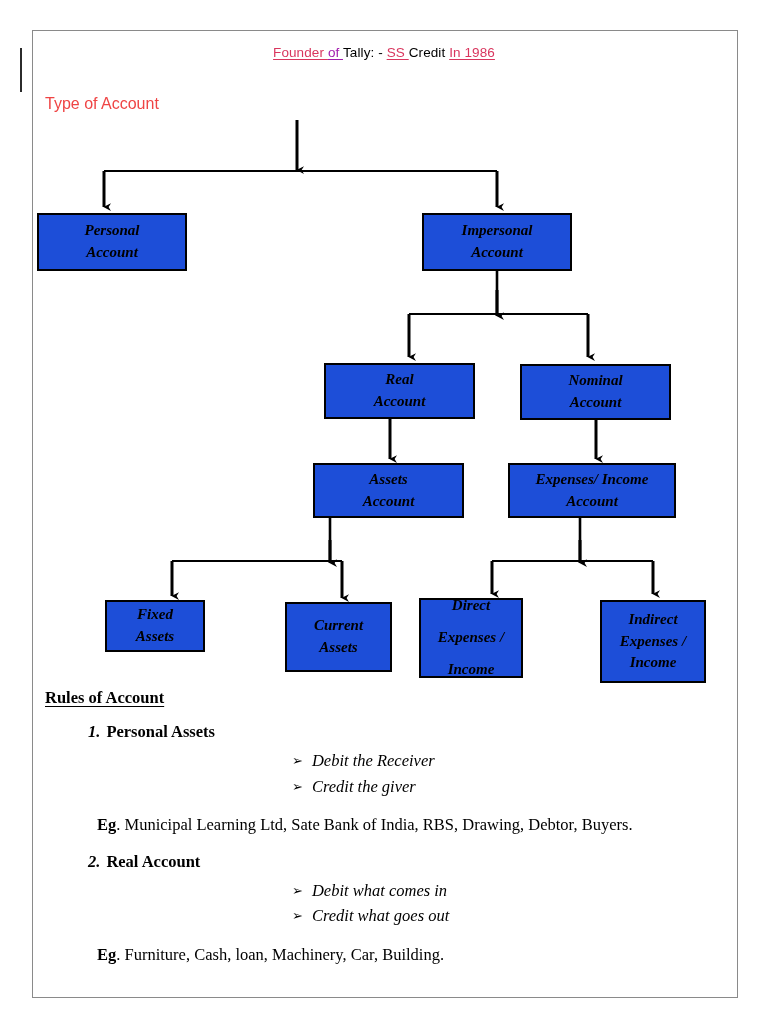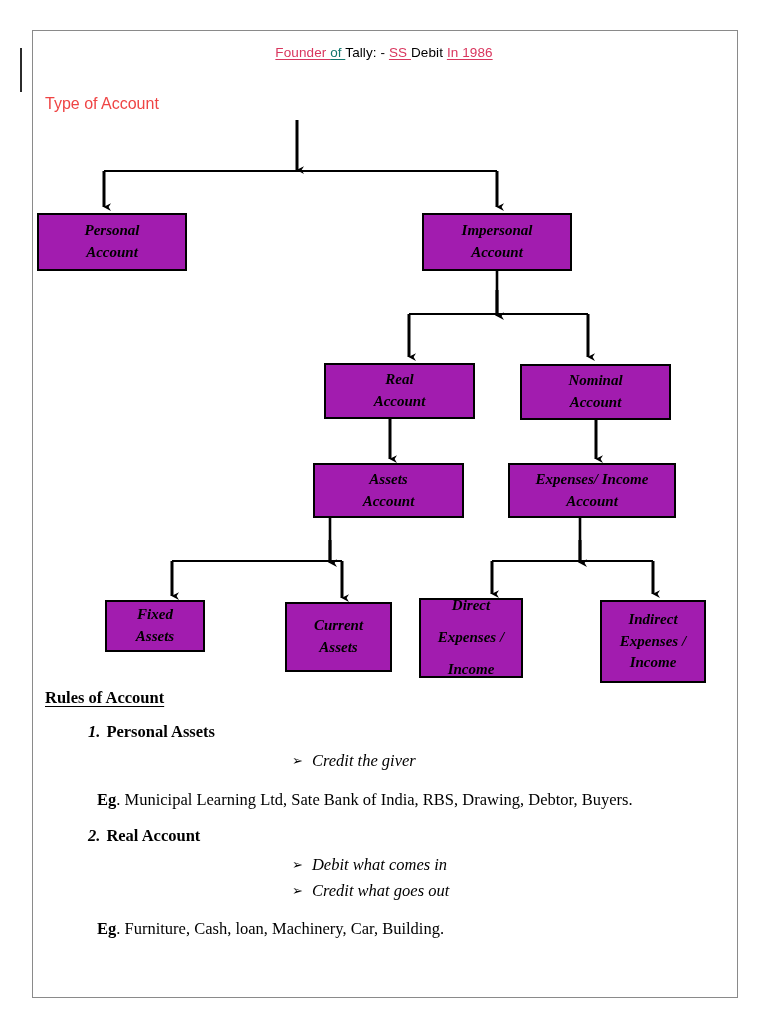--- a/index.html
+++ b/index.html
@@ -43,40 +43,40 @@
     top: 45px;
     width: 768px;
     text-align: center;
     font-family: "Liberation Sans", sans-serif;
     font-size: 13.5px;
     letter-spacing: .1px;
     white-space: nowrap;
   }
   .t-red { color: #D9365E; text-decoration: underline; text-underline-offset: 2px; }
   .t-blk { color: #000000; }
-  .t-blk-u { color: #0f766e; text-decoration: underline; text-underline-offset: 2px; }
+  .t-blk-u { color: #a21caf; text-decoration: underline; text-underline-offset: 2px; }
 
   #section-heading {
     position: absolute;
     left: 45px;
     top: 95px;
     font-family: Liberation Sans, sans-serif;
     font-size: 16px;
     color: #ef4444;
     white-space: nowrap;
   }
 
   
   #chart { position: absolute; left: 0; top: 0; width: 768px; height: 700px; }
   #chart svg { position: absolute; left: 0; top: 0; }
 
   .node {
     position: absolute;
     border: 2.5px solid #000;
-    background: #a21caf;
+    background: #1d4ed8;
     box-sizing: border-box;
     display: flex;
     flex-direction: column;
     align-items: center;
     justify-content: center;
     font-style: italic;
     font-weight: 700;
     font-size: 15px;
     line-height: 1.45;
     text-align: center;
@@ -132,21 +132,21 @@
   .eg-para b { font-weight: 700; }
 </style>
 </head>
 <body>
 
 <div id="change-bar"></div>
 
 <div id="page-frame"></div>
 
 <div id="doc-title">
-  <span class="t-red">Founder </span><span class="t-blk-u">of </span><span class="t-blk">Tally: - </span><span class="t-red">SS </span><span class="t-blk">Debit </span><span class="t-red">In 1986</span>
+  <span class="t-red">Founder </span><span class="t-blk-u">of </span><span class="t-blk">Tally: - </span><span class="t-red">SS </span><span class="t-blk">Credit </span><span class="t-red">In 1986</span>
 </div>
 
 <div id="section-heading">Type of Account</div>
 
 <div id="chart">
 
   <svg width="768" height="700">
     <defs>
       <marker id="ah" markerWidth="9" markerHeight="9" refX="4.2" refY="7.6" orient="auto" markerUnits="userSpaceOnUse">
         <path d="M0.4,0.6 L4.3,8.2 L8.2,0.6 L4.3,3.0 Z" fill="#000"></path>
@@ -239,20 +239,21 @@
 </div>
 
 <div id="rules">
 
   <div><span id="rules-heading">Rules of Account</span></div>
 
   <div class="rule-title">
     <span class="num">1.</span><span>Personal Assets</span>
   </div>
   <ul class="bullet-list">
+    <li><span class="arrow">➢</span><span>Debit the Receiver</span></li>
     <li><span class="arrow">➢</span><span>Credit the giver</span></li>
   </ul>
   <p class="eg-para"><span class="indent"></span><b>Eg</b><span>. Municipal Learning Ltd, Sate Bank of India, RBS, Drawing, Debtor, Buyers.</span></p>
 
   <div class="rule-title">
     <span class="num">2.</span><span>Real Account</span>
   </div>
   <ul class="bullet-list">
     <li><span class="arrow">➢</span><span>Debit what comes in</span></li>
     <li><span class="arrow">➢</span><span>Credit what goes out</span></li>

